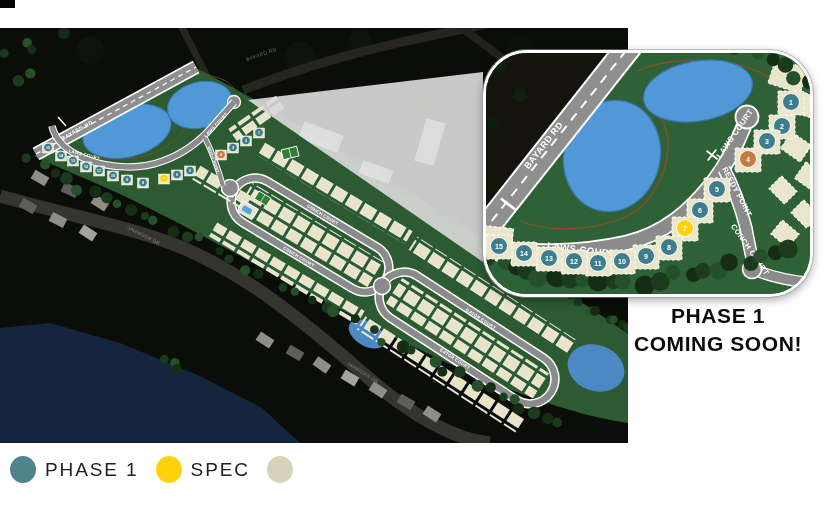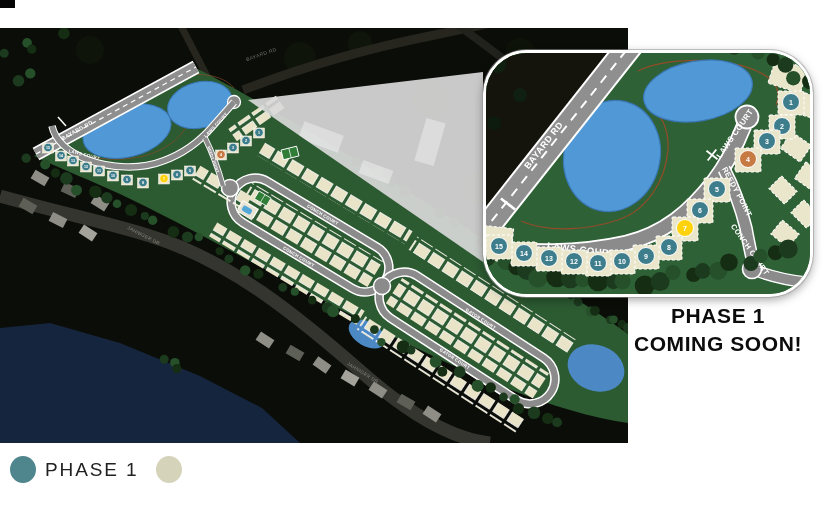--- a/index.html
+++ b/index.html
@@ -441,15 +441,19 @@
   <div>PHASE 1</div>
   <div>COMING SOON!</div>
 </div>
 
 <div class="legend">
   <div class="item">
     <span class="dot" style="background: rgb(79, 133, 141);"></span>
     <span class="lab">PHASE 1</span>
   </div>
   <div class="item">
+    <span class="dot" style="background: rgb(255, 210, 14);"></span>
+    <span class="lab">SPEC</span>
+  </div>
+  <div class="item">
     <span class="dot" style="background: rgb(213, 211, 186);"></span>
   </div>
 </div>
 
 </body></html>

